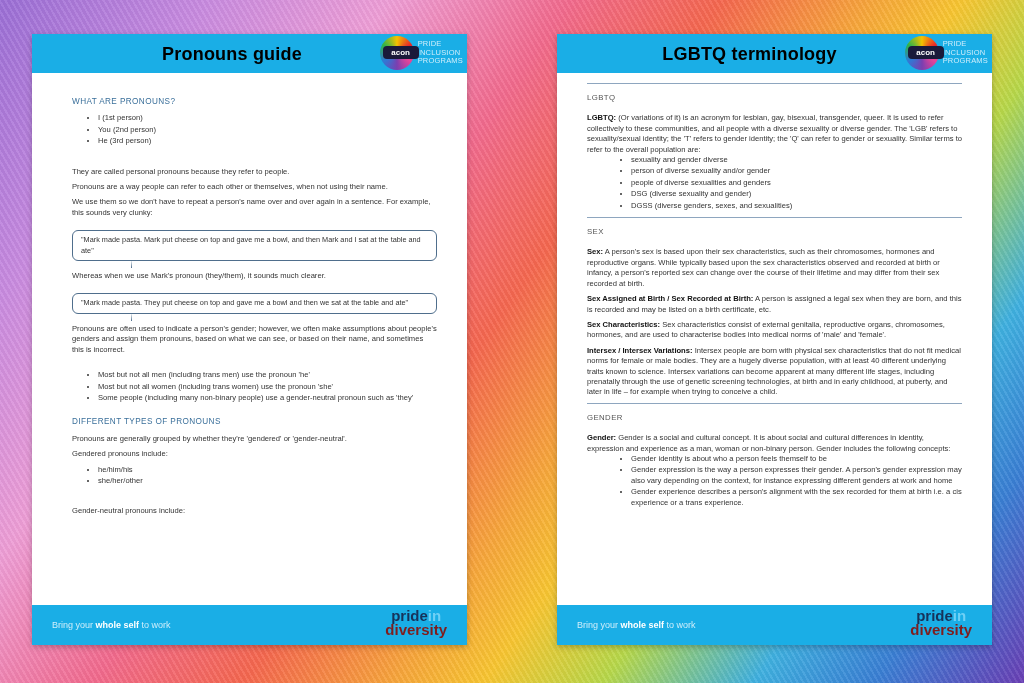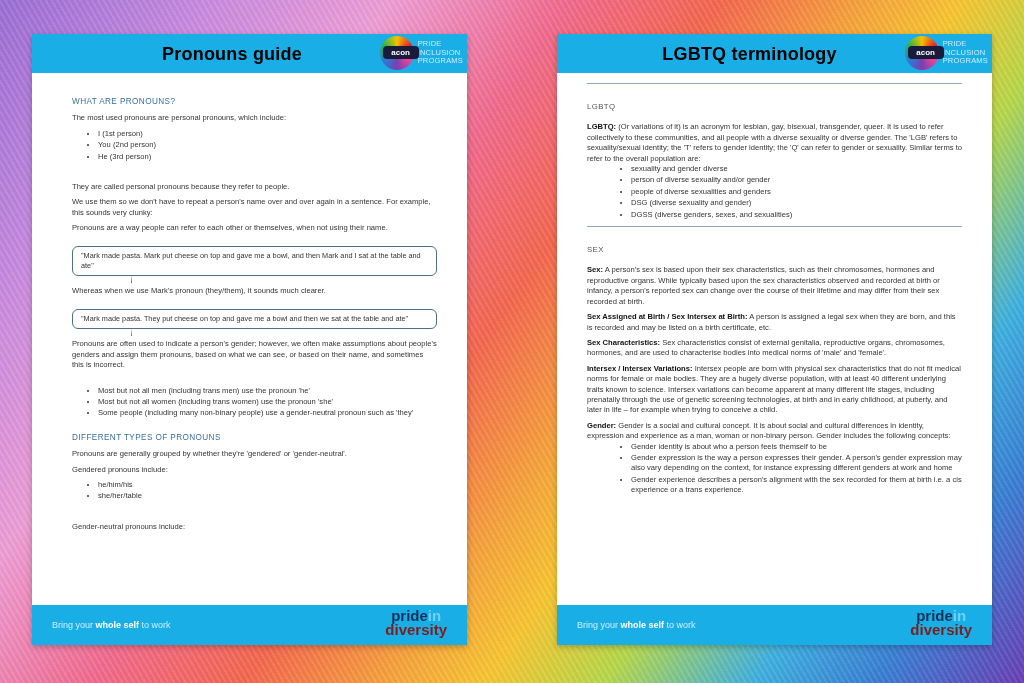--- a/index.html
+++ b/index.html
@@ -62,21 +62,21 @@
   .bubble {
     border: 1px solid #4f6e8c; border-radius: 6px; padding: 4px 8px; margin: 12px 0 10px 0;
     position: relative; font-size: 7.3px; background: #fff;
   }
   .bubble::after {
     content: ""; position: absolute; bottom: -8px; left: 58px; width: 0; height: 0;
     border-left: 1px solid #4f6e8c; border-top: 8px solid transparent;
   }
   .spacer { height: 14px; }
   .term-section {
-    border-top: 1.5px solid #8ea6bf; padding-top: 18px; margin-top: 4px;
+    border-top: 1.5px solid #8ea6bf; padding-top: 9px; margin-top: 4px;
     color: #555; font-size: 7.8px; letter-spacing: 0.4px; text-transform: uppercase;
     margin-bottom: 10px;
   }
   .term { margin-bottom: 10px; }
   .term b { color: #111; }
   .doc.right ul.bullets { margin: 0 0 6px 44px; }
   .doc-footer {
     height: 40px; background: #1aaee6; position: relative; flex-shrink: 0; margin-top: 48px;
   }
   .tagline {
@@ -105,50 +105,49 @@
       </div>
       <div class="logo-text">
         <div>PRIDE</div>
         <div>INCLUSION</div>
         <div>PROGRAMS</div>
       </div>
     </div>
   </div>
   <div class="doc-body">
     <div class="section-head">WHAT ARE PRONOUNS?</div>
-    <p>The most used pronouns are personal pronouns, which include:</p>
     <ul class="bullets">
       <li>I (1st person)</li>
       <li>You (2nd person)</li>
       <li>He (3rd person)</li>
     </ul>
     <div class="spacer"></div>
     <p>They are called personal pronouns because they refer to people.</p>
+    <p>Pronouns are a way people can refer to each other or themselves, when not using their name.</p>
     <p>We use them so we don't have to repeat a person's name over and over again in a sentence. For example, this sounds very clunky:</p>
-    <p>Pronouns are a way people can refer to each other or themselves, when not using their name.</p>
     <div class="bubble">
       <span>"Mark made pasta. Mark put cheese on top and gave me a bowl, and then Mark and I sat at the table and ate"</span>
     </div>
     <p>Whereas when we use Mark's pronoun (they/them), it sounds much clearer.</p>
     <div class="bubble">
       <span>"Mark made pasta. They put cheese on top and gave me a bowl and then we sat at the table and ate"</span>
     </div>
     <p>Pronouns are often used to indicate a person's gender; however, we often make assumptions about people's genders and assign them pronouns, based on what we can see, or based on their name, and sometimes this is incorrect.</p>
     <div style="height:8px"></div>
     <ul class="bullets">
       <li>Most but not all men (including trans men) use the pronoun 'he'</li>
       <li>Most but not all women (including trans women) use the pronoun 'she'</li>
       <li>Some people (including many non-binary people) use a gender-neutral pronoun such as 'they'</li>
     </ul>
     <div class="section-head">DIFFERENT TYPES OF PRONOUNS</div>
     <p>Pronouns are generally grouped by whether they're 'gendered' or 'gender-neutral'.</p>
     <p>Gendered pronouns include:</p>
     <ul class="bullets">
       <li>he/him/his</li>
-      <li>she/her/table</li>
+      <li>she/her/other</li>
     </ul>
     <div class="spacer"></div>
     <p>Gender-neutral pronouns include:</p>
   </div>
   <div class="doc-footer">
     <div class="tagline"><span>Bring your </span><b>whole self</b><span> to work</span></div>
     <div class="pid-logo">
       <div><span class="pid-pride">pride</span><span class="pid-in">in</span></div>
       <div class="pid-diversity">diversity</div>
     </div>
@@ -174,23 +173,24 @@
     <p class="term" style="margin-bottom:0"><b>LGBTQ:</b><span> (Or variations of it) is an acronym for lesbian, gay, bisexual, transgender, queer. It is used to refer collectively to these communities, and all people with a diverse sexuality or diverse gender. The 'LGB' refers to sexuality/sexual identity; the 'T' refers to gender identity; the 'Q' can refer to gender or sexuality. Similar terms to refer to the overall population are:</span></p>
     <ul class="bullets">
       <li>sexuality and gender diverse</li>
       <li>person of diverse sexuality and/or gender</li>
       <li>people of diverse sexualities and genders</li>
       <li>DSG (diverse sexuality and gender)</li>
       <li>DGSS (diverse genders, sexes, and sexualities)</li>
     </ul>
     <div class="term-section">SEX</div>
     <p class="term"><b>Sex:</b><span> A person's sex is based upon their sex characteristics, such as their chromosomes, hormones and reproductive organs. While typically based upon the sex characteristics observed and recorded at birth or infancy, a person's reported sex can change over the course of their lifetime and may differ from their sex recorded at birth.</span></p>
-    <p class="term"><b>Sex Assigned at Birth / Sex Intersex at Birth:</b><span> A person is assigned a legal sex when they are born, and this is recorded and may be listed on a birth certificate, etc.</span></p>
+    <p class="term"><b>Sex Assigned at Birth / Sex Recorded at Birth:</b><span> A person is assigned a legal sex when they are born, and this is recorded and may be listed on a birth certificate, etc.</span></p>
     <p class="term"><b>Sex Characteristics:</b><span> Sex characteristics consist of external genitalia, reproductive organs, chromosomes, hormones, and are used to characterise bodies into medical norms of 'male' and 'female'.</span></p>
     <p class="term" style="margin-bottom:5px"><b>Intersex / Intersex Variations:</b><span> Intersex people are born with physical sex characteristics that do not fit medical norms for female or male bodies. They are a hugely diverse population, with at least 40 different underlying traits known to science. Intersex variations can become apparent at many different life stages, including prenatally through the use of genetic screening technologies, at birth and in early childhood, at puberty, and later in life – for example when trying to conceive a child.</span></p>
+    <div class="term-section">GENDER</div>
     <p class="term" style="margin-bottom:0"><b>Gender:</b><span> Gender is a social and cultural concept. It is about social and cultural differences in identity, expression and experience as a man, woman or non-binary person. Gender includes the following concepts:</span></p>
     <ul class="bullets">
       <li>Gender identity is about who a person feels themself to be</li>
       <li>Gender expression is the way a person expresses their gender. A person's gender expression may also vary depending on the context, for instance expressing different genders at work and home</li>
       <li>Gender experience describes a person's alignment with the sex recorded for them at birth i.e. a cis experience or a trans experience.</li>
     </ul>
   </div>
   <div class="doc-footer">
     <div class="tagline"><span>Bring your </span><b>whole self</b><span> to work</span></div>
     <div class="pid-logo">

